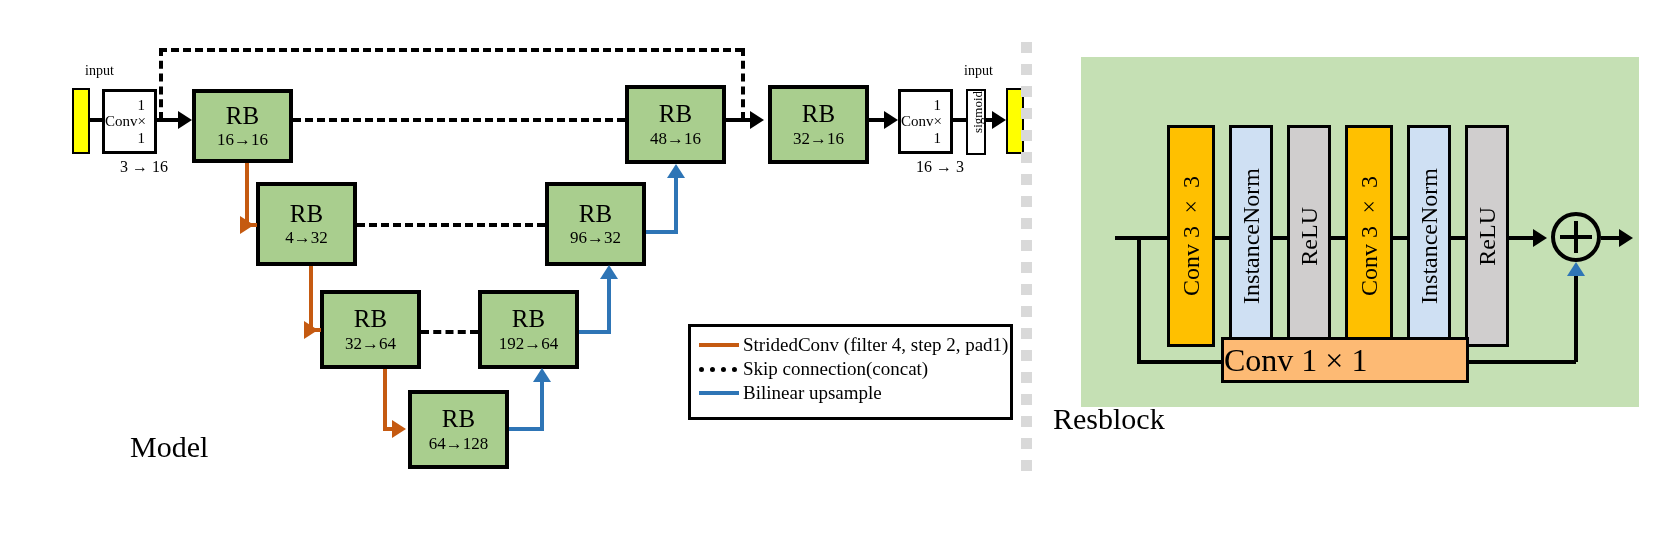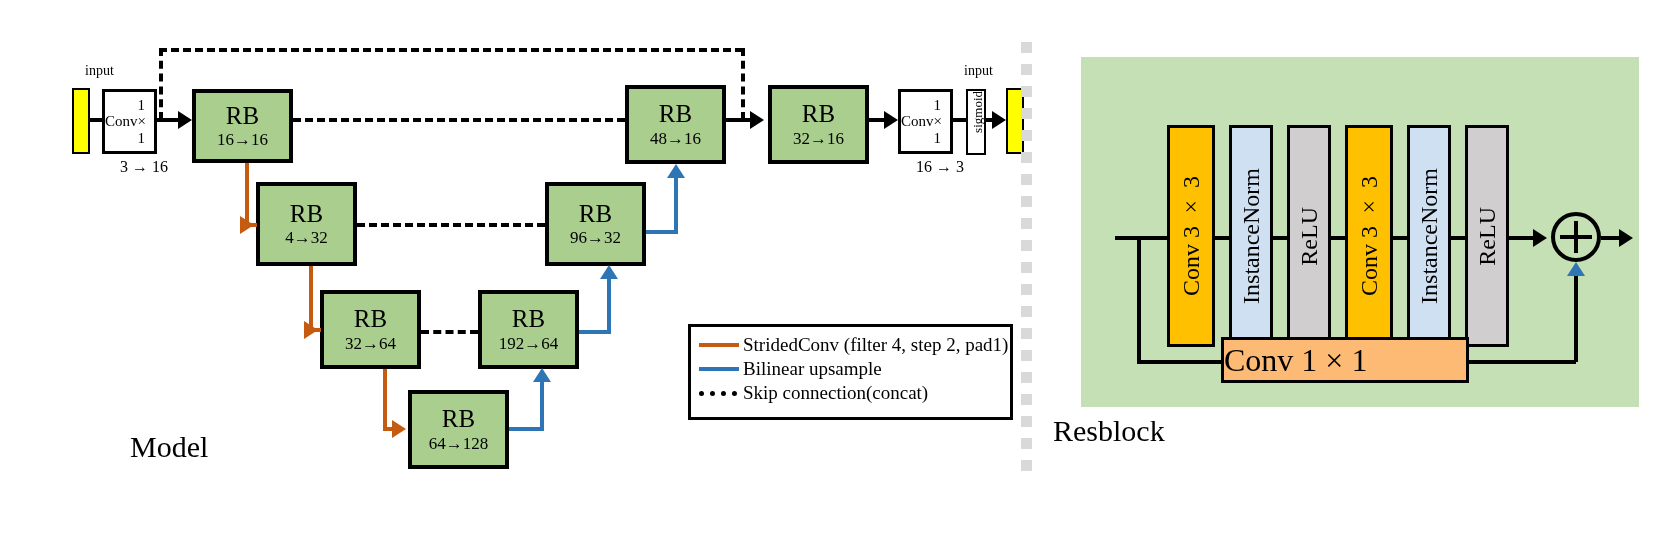--- a/index.html
+++ b/index.html
@@ -229,26 +229,26 @@
     <div class="arrowR" style="left:992px;top:111px;"></div>
     <span class="caplabel" style="left:964px;top:63px;">input</span>
     <div class="yellowbox" style="left:1006px;top:88px;width:18px;height:66px;"></div>
 
     <div class="legend" style="left:688px;top:324px;width:325px;height:96px;">
       <div class="legend-row">
         <span class="legend-swatch orange"></span>
         <span class="legend-text">StridedConv (filter 4, step 2, pad1)</span>
       </div>
       <div class="legend-row">
+        <span class="legend-swatch dotted"></span>
+        <span class="legend-text">Skip connection(concat)</span>
+      </div>
+      <div class="legend-row">
         <span class="legend-swatch blue"></span>
         <span class="legend-text">Bilinear upsample</span>
-      </div>
-      <div class="legend-row">
-        <span class="legend-swatch dotted"></span>
-        <span class="legend-text">Skip connection(concat)</span>
       </div>
     </div>
 
     <span class="bigcap" style="left:130px;top:430px;">Model</span>
   </div>
 
   <div class="divider" style="left:1021px;top:42px;height:440px;">
     <i></i>
       <i></i>
       <i></i>
@@ -308,16 +308,16 @@
 
     <div class="vline" style="left:84px;top:236px;height:128px;"></div>
     <div class="hline" style="left:84px;top:360px;width:88px;"></div>
     <div class="hbar" style="left:168px;top:337px;width:248px;height:46px;">
       <span>Conv 1 × 1</span>
     </div>
     <div class="hline" style="left:416px;top:360px;width:107px;"></div>
     <div class="vline" style="left:521px;top:275px;height:87px;"></div>
     <div class="arrowU" style="left:514px;top:262px;"></div>
 
-    <span class="bigcap" style="left:0px;top:414px;text-align:right;">Resblock</span>
+    <span class="bigcap" style="left:0px;top:402px;text-align:right;">Resblock</span>
   </div>
 
 </div>
 
 </body></html>

